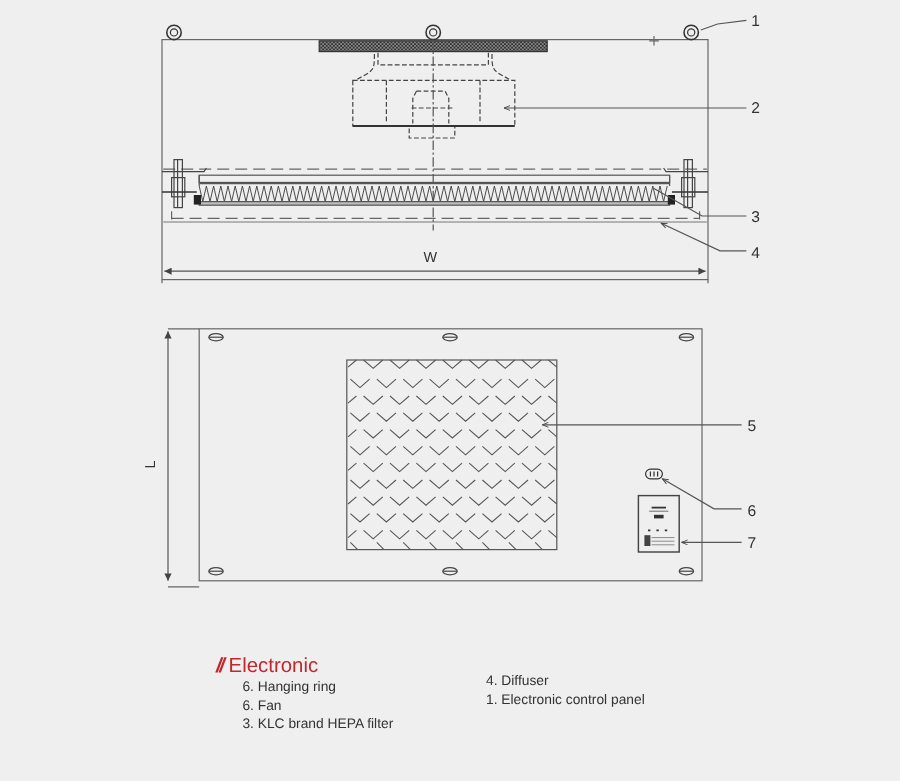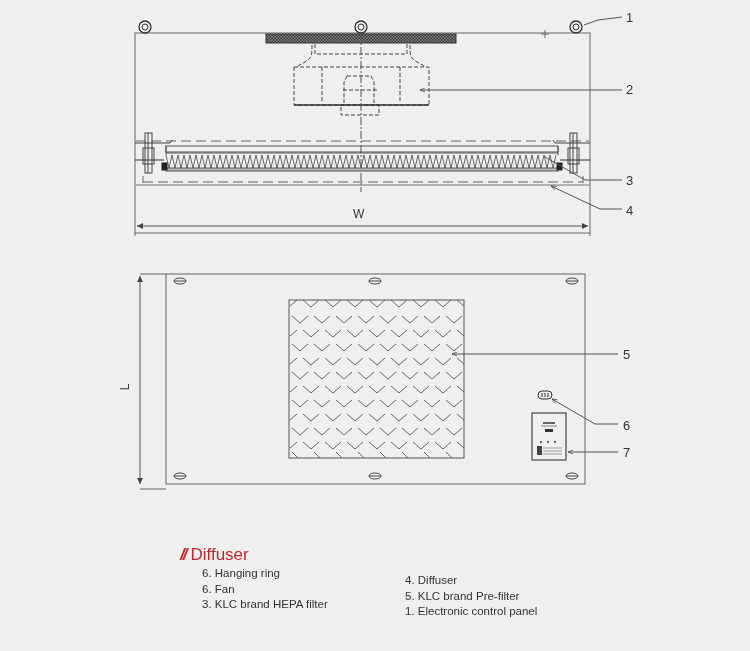--- a/index.html
+++ b/index.html
@@ -186,25 +186,24 @@
 <div class="callout-num" style="left:623px;top:347px;">5</div>
 <div class="callout-num" style="left:623px;top:418px;">6</div>
 <div class="callout-num" style="left:623px;top:445px;">7</div>
 
 <div class="dim-label" style="left:353px;top:207px;">W</div>
 <div class="dim-label" style="left:122px;top:380px;transform:rotate(-90deg);">L</div>
 
 <div class="param">
   <div class="param-title">
     <span class="param-slash">//</span>
-    <span>Diffuser</span>
+    <span>Electronic</span>
   </div>
 </div>
 <div class="param-col" style="left:202px;top:566px;">
   <div>6. Hanging ring</div>
   <div>6. Fan</div>
   <div>3. KLC brand HEPA filter</div>
 </div>
-<div class="param-col" style="left:405px;top:573px;">
+<div class="param-col" style="left:405px;top:561px;">
   <div>4. Diffuser</div>
-  <div>5. KLC brand Pre-filter</div>
   <div>1. Electronic control panel</div>
 </div>
 
 </body></html>

